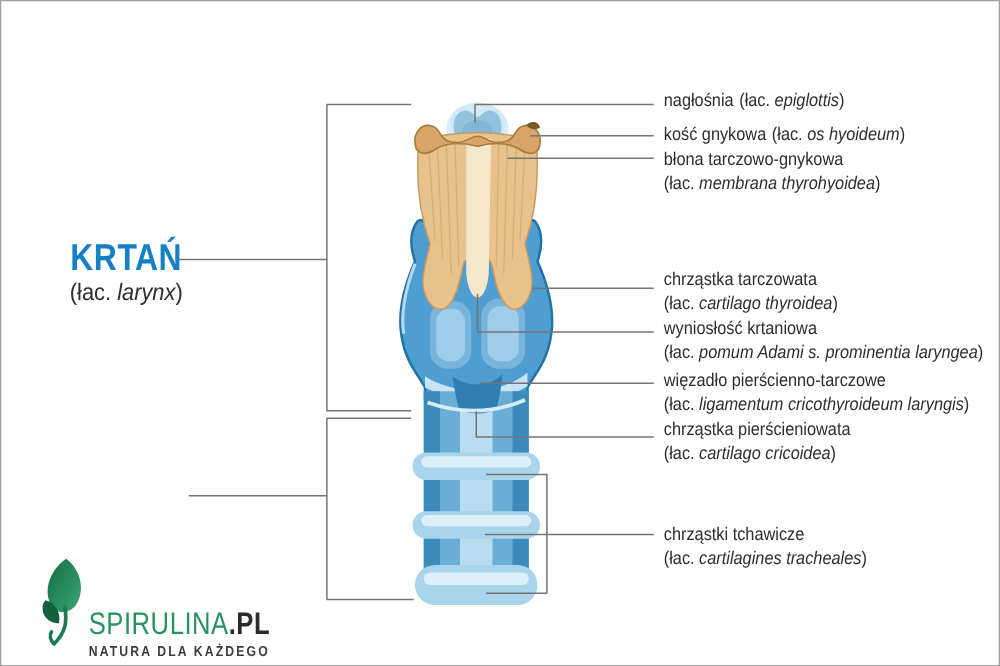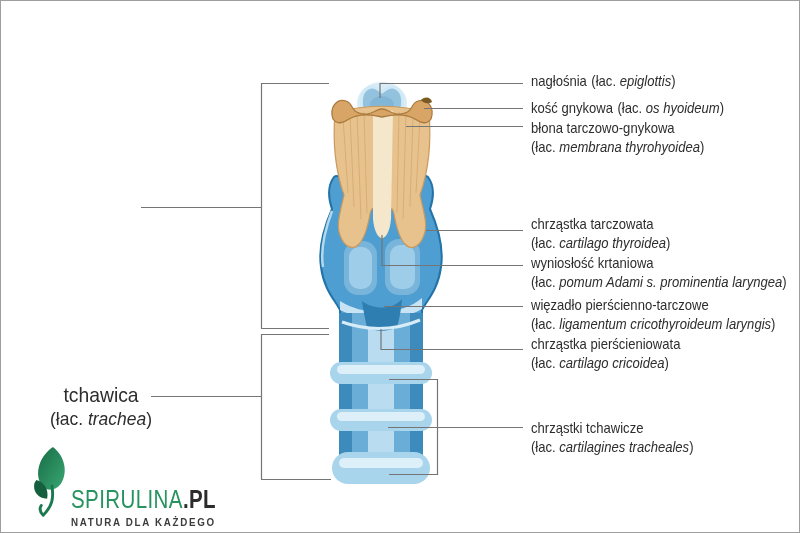--- a/index.html
+++ b/index.html
@@ -132,25 +132,25 @@
       <line x1="425" y1="229.5" x2="522" y2="229.5"></line>
       <polyline points="381,234 381,264.5 522,264.5"></polyline>
       <line x1="383" y1="305.5" x2="522" y2="305.5"></line>
       <polyline points="380,328 380,348.5 522,348.5"></polyline>
       <path d="M388,378.5 H436 M388,473.5 H436 M436.5,378 V474 M387,426.5 H522"></path>
       <path d="M260,82.5 H328 M260.5,82.5 V327.5 M260,327.5 H328 M140,206.5 H260"></path>
       <path d="M260,333.5 H328 M260.5,333.5 V478.5 M260,478.5 H330 M150,395.5 H260"></path>
     </g>
   </svg>
 
+  <div class="lblock krtan-block">
+    <div class="krtan-title">KRTAŃ</div>
+    <div class="krtan-lat"><span>(łac.&nbsp;</span><span class="it">larynx</span><span>)</span></div>
+  </div>
 
-  <div class="lblock tchawica-block">
-    <div class="tchawica-title">tchawica</div>
-    <div class="tchawica-lat"><span>(łac.&nbsp;</span><span class="it">trachea</span><span>)</span></div>
-  </div>
 
   <div class="rlabel r0"><span>nagłośnia</span><span class="lat-wrap"><span>(łac.&nbsp;</span><span class="it">epiglottis</span><span>)</span></span></div>
 
   <div class="rlabel r1"><span>kość gnykowa</span><span class="lat-wrap"><span>(łac.&nbsp;</span><span class="it">os hyoideum</span><span>)</span></span></div>
 
   <div class="rlabel two r2"><span>błona tarczowo-gnykowa</span><span class="lat-wrap"><span>(łac.&nbsp;</span><span class="it">membrana thyrohyoidea</span><span>)</span></span></div>
 
   <div class="rlabel two r3"><span>chrząstka tarczowata</span><span class="lat-wrap"><span>(łac.&nbsp;</span><span class="it">cartilago thyroidea</span><span>)</span></span></div>
 
   <div class="rlabel two r4"><span>wyniosłość krtaniowa</span><span class="lat-wrap"><span>(łac.&nbsp;</span><span class="it">pomum Adami s. prominentia laryngea</span><span>)</span></span></div>

